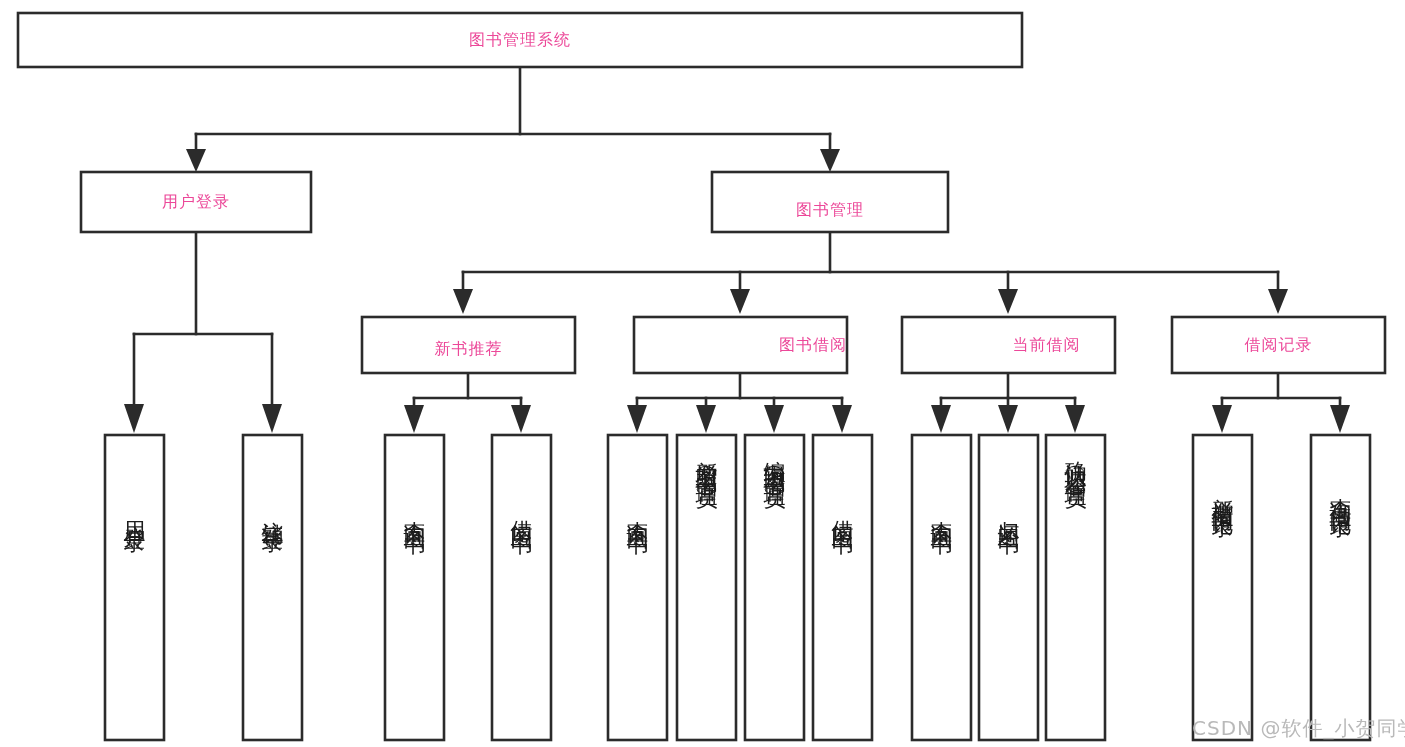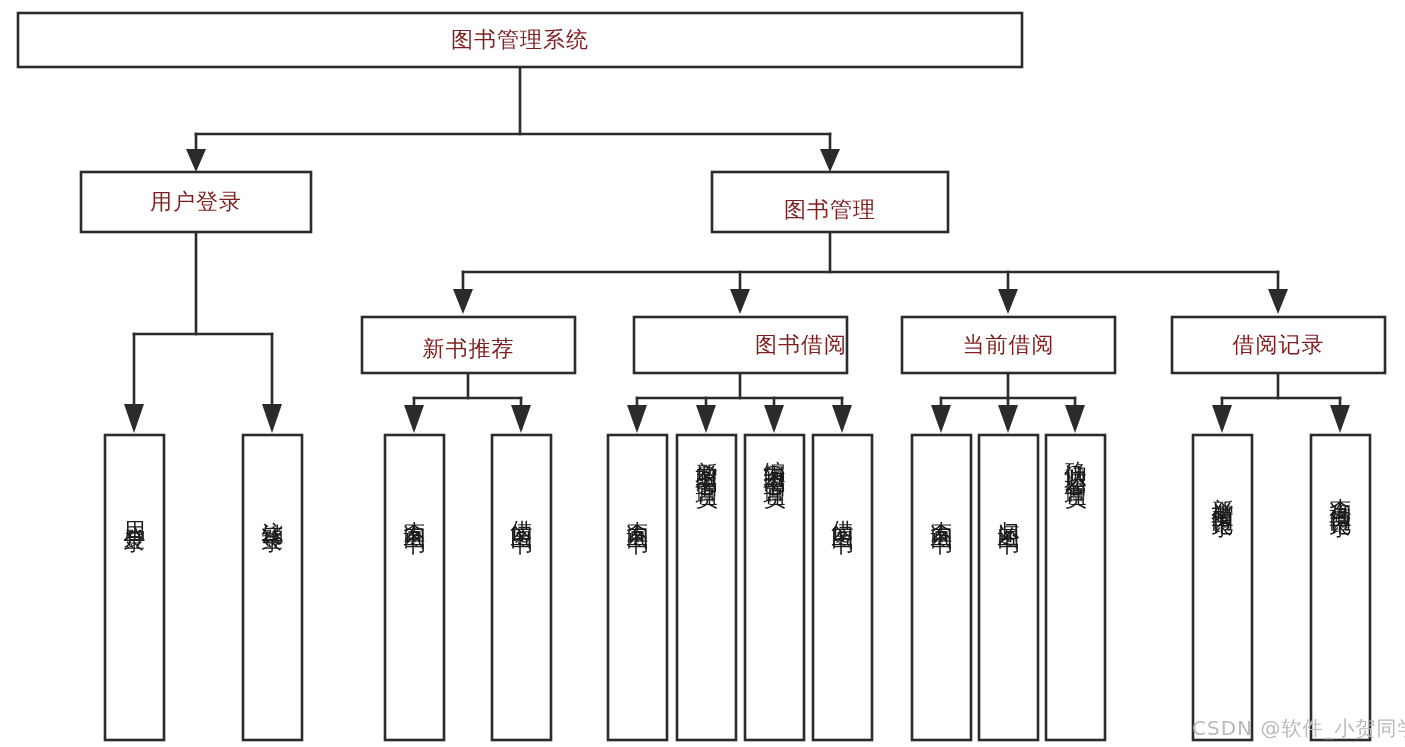--- a/index.html
+++ b/index.html
@@ -58,22 +58,22 @@
   }
   .hlabel-wrap {
     position: absolute;
     display: flex;
     align-items: center;
     justify-content: center;
     pointer-events: none;
   }
   .hlabel-text {
     font-family: "DejaVu Sans", "Liberation Sans", sans-serif;
-    font-size: 22px;
-    color: #7f1d1d;
+    font-size: 16px;
+    color: #ec4899;
     white-space: nowrap;
     letter-spacing: 1px;
   }
   .watermark {
     position: absolute;
     font-family: "DejaVu Sans", "Liberation Sans", sans-serif;
     font-size: 20px;
     color: #b9b9b9;
     white-space: nowrap;
     letter-spacing: 1px;
@@ -196,21 +196,21 @@
   <div class="hlabel-wrap" style="left:712px; top:172px; width:236px; height:76px;">
     <span class="hlabel-text">图书管理</span>
   </div>
 
   <div class="hlabel-wrap" style="left:362px; top:317px; width:213px; height:64px;">
     <span class="hlabel-text">新书推荐</span>
   </div>
   <div class="hlabel-wrap" style="left:634px; top:317px; width:213px; height:56px;justify-content:flex-end;">
     <span class="hlabel-text">图书借阅</span>
   </div>
-  <div class="hlabel-wrap" style="left:902px; top:317px; width:213px; height:56px;text-align:right;">
+  <div class="hlabel-wrap" style="left:940px; top:317px; width:213px; height:56px;text-align:right;">
     <span class="hlabel-text">当前借阅</span>
   </div>
   <div class="hlabel-wrap" style="left:1172px; top:317px; width:213px; height:56px;border-radius:20px;">
     <span class="hlabel-text">借阅记录</span>
   </div>
 
   <div class="vlabel-wrap" style="left:105px; top:435px; width:59px; height:305px; padding-top:68px;">
     <span class="vlabel-text">用户登录</span>
   </div>
   <div class="vlabel-wrap" style="left:243px; top:435px; width:59px; height:305px; padding-top:68px;">

